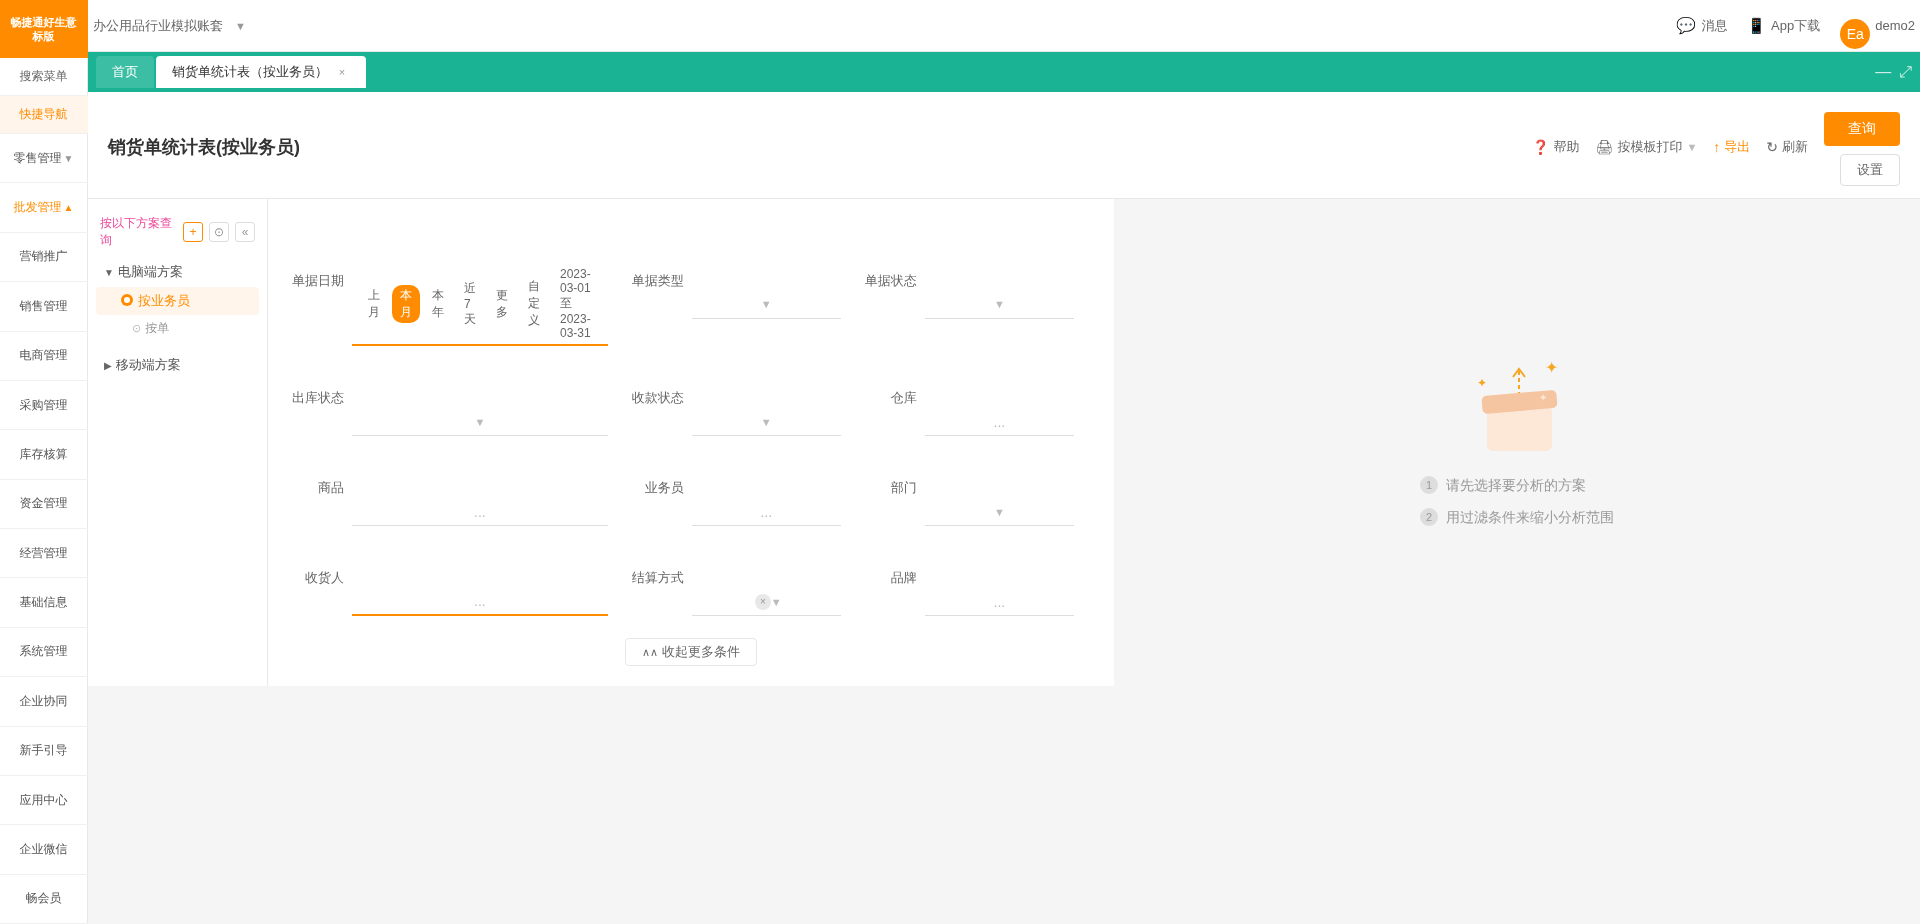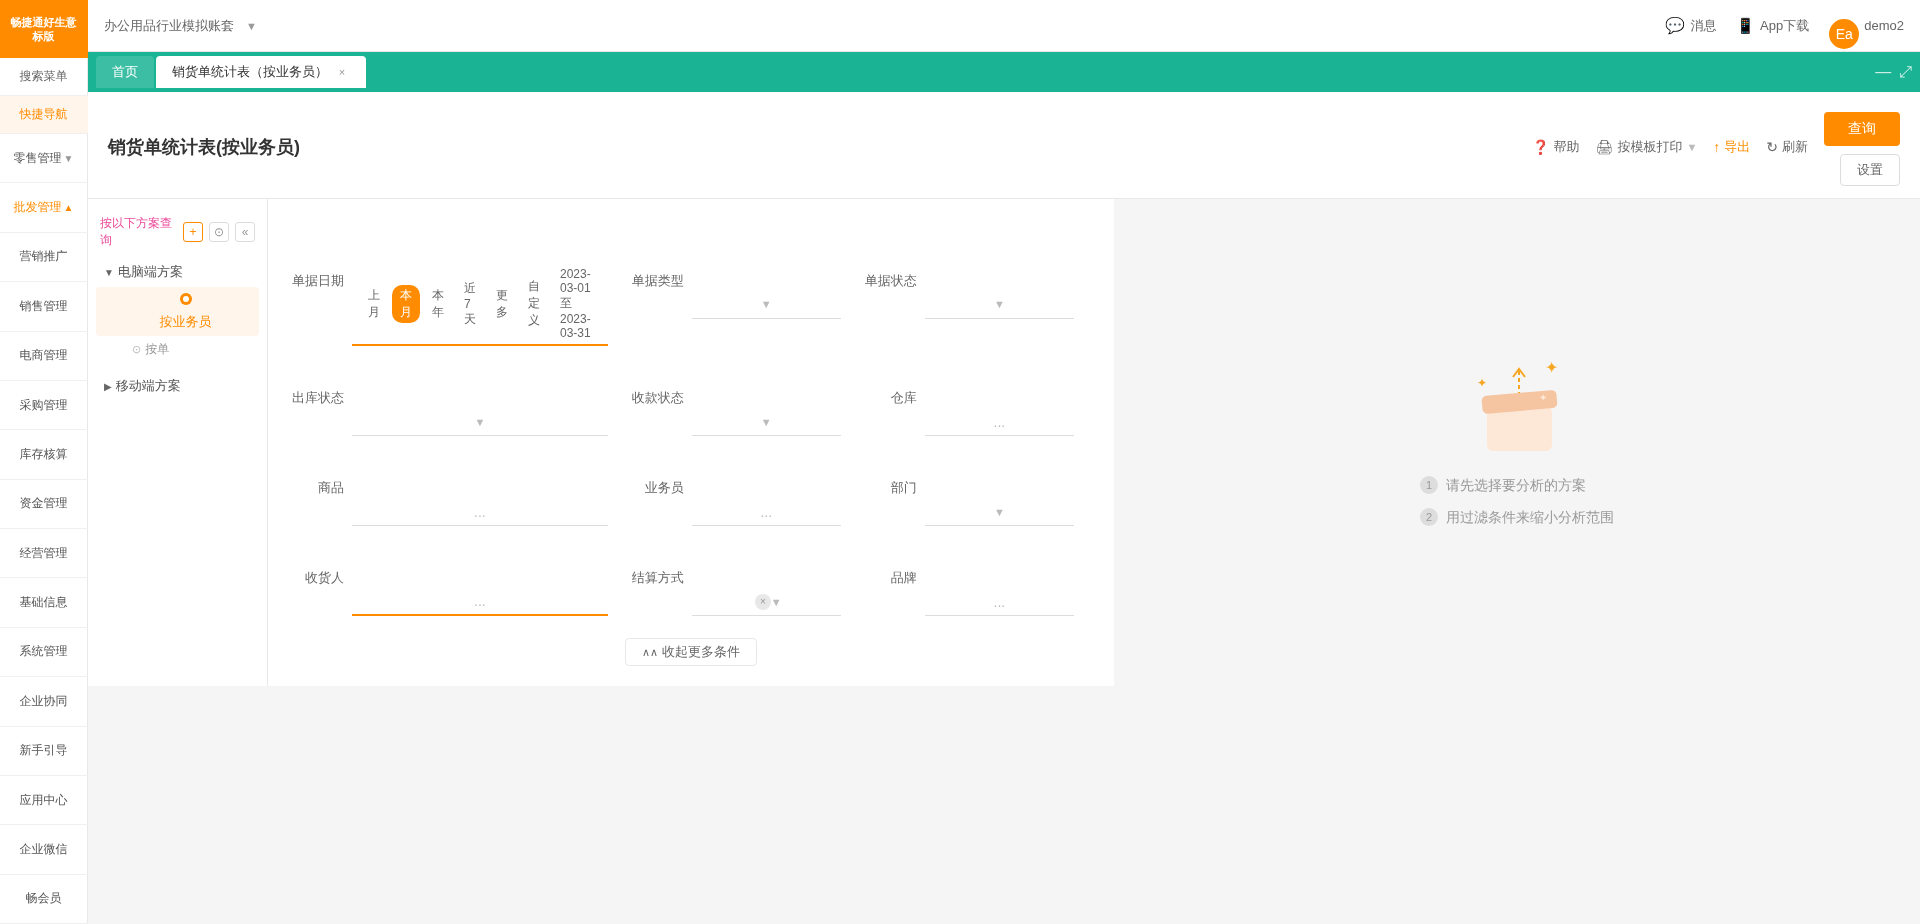--- a/index.html
+++ b/index.html
@@ -11,21 +11,21 @@
     .sidebar-logo-inner { color: #fff; font-size: 11px; font-weight: bold; text-align: center; line-height: 1.3; }
     .sidebar-search { width: 88px; height: 40px; display: flex; align-items: center; justify-content: center; cursor: pointer; font-size: 12px; color: #666; border-bottom: 1px solid #f0f0f0; }
     .sidebar-nav { width: 88px; height: 40px; display: flex; align-items: center; justify-content: center; cursor: pointer; font-size: 12px; color: #666; border-bottom: 1px solid #f0f0f0; background: #fff5eb; color: #ff8c00; }
     .sidebar-item { width: 88px; height: 52px; display: flex; align-items: center; justify-content: center; cursor: pointer; font-size: 12px; color: #555; border-bottom: 1px solid #f0f0f0; text-align: center; }
     .sidebar-item.active { color: #ff8c00; }
 
     
     .main { flex: 1; display: flex; flex-direction: column; overflow: hidden; }
 
     
-    .topbar { height: 52px; background: #fff; display: flex; align-items: center; justify-content: space-between; padding: 0 16px; border-bottom: 1px solid #e8e8e8; flex-shrink: 0; }
+    .topbar { height: 52px; background: #fff; display: flex; align-items: center; justify-content: space-between; padding: 0 5px; border-bottom: 1px solid #e8e8e8; flex-shrink: 0; }
     .topbar-left { display: flex; align-items: center; gap: 12px; color: #666; font-size: 13px; }
     .topbar-right { display: flex; align-items: center; gap: 20px; }
     .topbar-right-item { display: flex; align-items: center; gap: 5px; color: #666; font-size: 13px; cursor: pointer; }
     .avatar { width: 30px; height: 30px; border-radius: 50%; background: #ff8c00; display: flex; align-items: center; justify-content: center; color: #fff; font-size: 14px; margin-top: 16px; }
 
     
     .tabs { height: 40px; background: #1ab394; display: flex; align-items: center; padding: 0 8px; flex-shrink: 0; gap: 2px; }
     .tab { height: 32px; padding: 0 16px; border-radius: 4px 4px 0 0; display: flex; align-items: center; gap: 6px; font-size: 13px; cursor: pointer; color: rgba(255,255,255,0.8); }
     .tab.home { background: rgba(255,255,255,0.15); color: #fff; }
     .tab.active { background: #fff; color: #333; }
@@ -48,21 +48,21 @@
 
     
     .content-area { display: flex; flex: 1; }
     .left-panel { width: 180px; background: #fff; border-right: 1px solid #e8e8e8; padding: 12px 0; flex-shrink: 0; }
     .panel-header { display: flex; align-items: center; justify-content: space-between; padding: 4px 12px 8px; font-size: 13px; color: #333; }
     .panel-icons { display: flex; gap: 6px; }
     .panel-icon { width: 20px; height: 20px; border: 1px solid #ddd; border-radius: 3px; display: flex; align-items: center; justify-content: center; cursor: pointer; color: #999; font-size: 12px; }
     .panel-icon.orange { border-color: #ff8c00; color: #ff8c00; }
     .tree-section { padding: 0 8px; }
     .tree-parent { display: flex; align-items: center; gap: 4px; padding: 6px 8px; cursor: pointer; color: #555; font-size: 13px; }
-    .tree-child { display: flex; align-items: center; gap: 4px; padding: 5px 8px 5px 24px; cursor: pointer; color: #555; font-size: 13px; border-radius: 4px; flex-direction: column; }
+    .tree-child { display: flex; align-items: center; gap: 4px; padding: 5px 8px 5px 24px; cursor: pointer; color: #555; font-size: 13px; border-radius: 4px; }
     .tree-child.active { background: #fff5eb; color: #ff8c00; }
     .tree-child-sub { display: flex; align-items: center; gap: 4px; padding: 5px 8px 5px 36px; cursor: pointer; color: #999; font-size: 12px; }
 
     
     .filter-area { flex: 1; background: #fff; padding: 16px 20px; }
     .filter-row { display: flex; align-items: center; gap: 0; margin-bottom: 14px; }
     .filter-item { display: flex; align-items: center; flex: 1; gap: 8px; padding-right: 20px; }
     .filter-label { font-size: 13px; color: #666; white-space: nowrap; min-width: 56px; text-align: right; }
     .filter-control { flex: 1; border: none; border-bottom: 1px solid #ddd; padding: 4px 8px; font-size: 13px; color: #333; outline: none; display: flex; align-items: center; justify-content: center; cursor: pointer; position: relative; min-height: 28px; margin-top: 48px; }
     .filter-control.active-date { border-bottom: 2px solid #ff8c00; }

